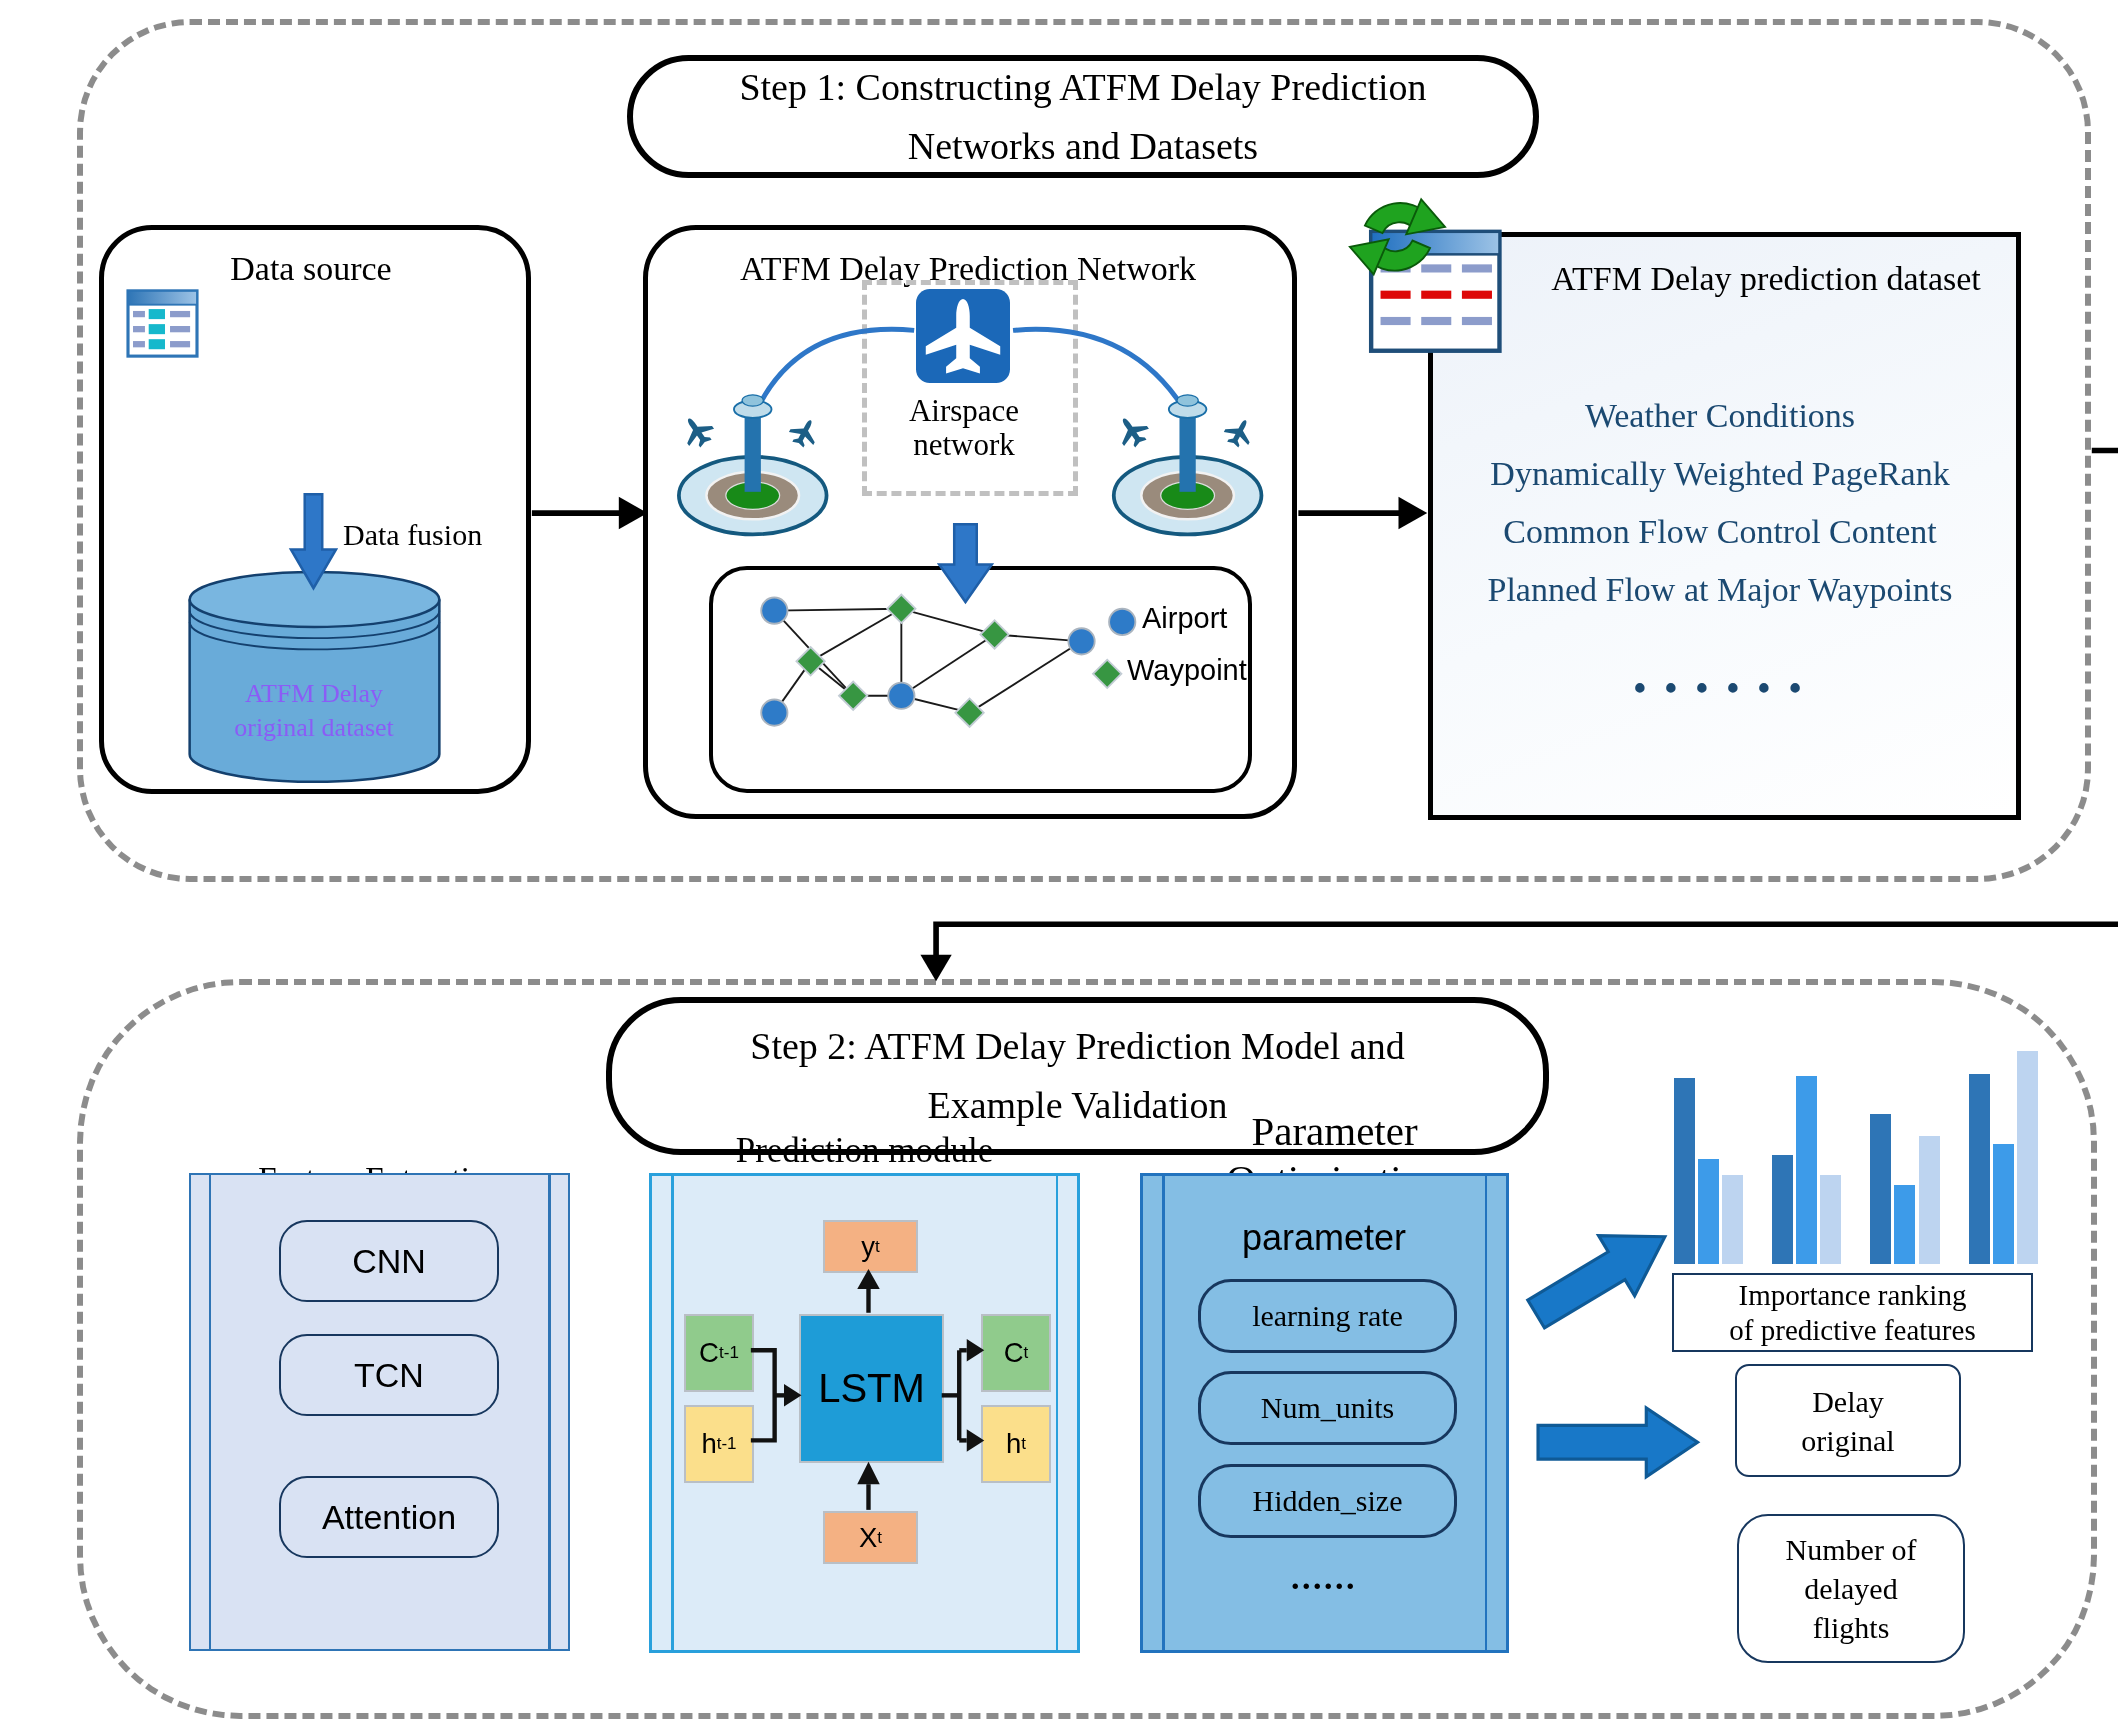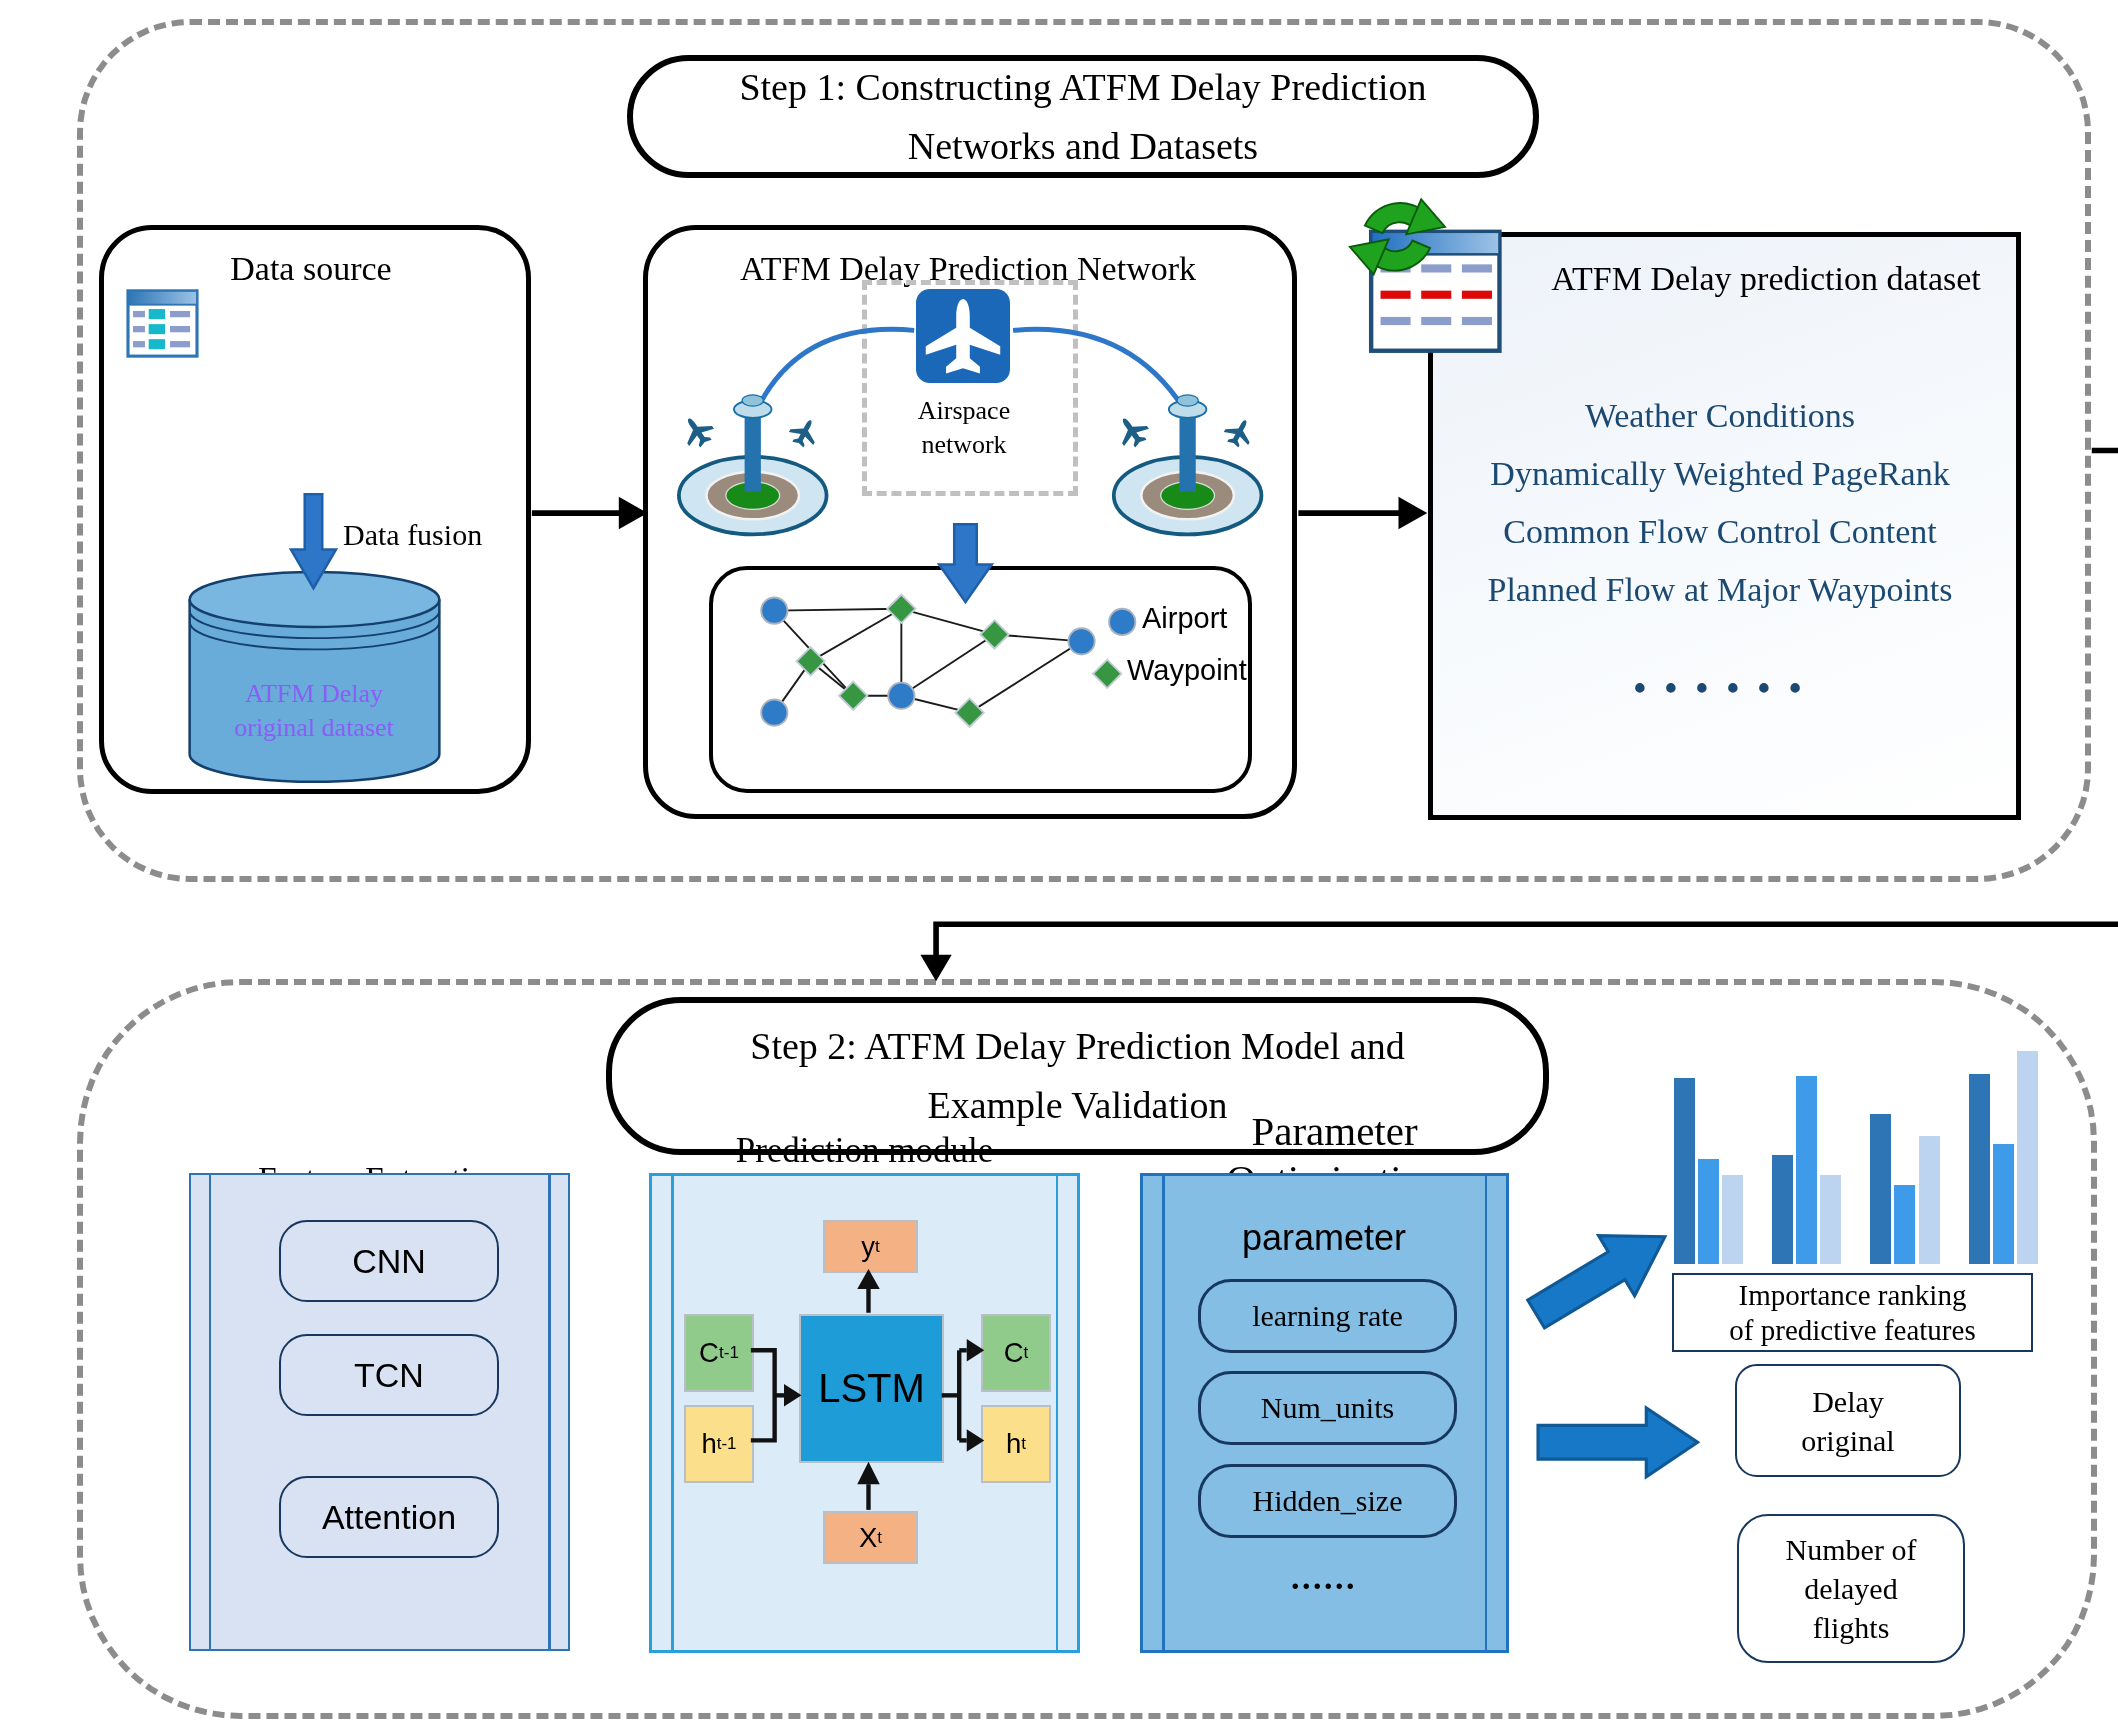--- a/index.html
+++ b/index.html
@@ -86,21 +86,21 @@
   <div class="abs box-title" style="left:666px;top:250px;width:538px;">ATFM Delay Prediction Network</div>
 
   <div class="abs" style="left:829px;top:280px;width:206px;height:206px;border:5px dashed #c0c0c0;"></div>
 
   <svg class="abs" style="left:883px;top:289px;" width="94" height="94" viewBox="0 0 150 150">
     <rect x="0" y="0" width="150" height="150" rx="22" fill="#1b68b8"></rect>
     <g transform="translate(75,78) scale(1.35)" fill="#ffffff">
       <path d="M0,-46 C5,-46 8,-36 8,-26 L8,-12 L44,10 L44,20 L8,8 L8,24 L20,34 L20,42 L0,36 L-20,42 L-20,34 L-8,24 L-8,8 L-44,20 L-44,10 L-8,-12 L-8,-26 C-8,-36 -5,-46 0,-46 Z"></path>
     </g>
   </svg>
-  <div class="abs ctr" style="left:862px;top:394px;width:138px;font-size:26px;line-height:34px;">
+  <div class="abs ctr" style="left:862px;top:394px;width:138px;font-size:31px;line-height:34px;">
     <div>Airspace</div>
     <div>network</div>
   </div>
 
   <div class="abs" style="left:676px;top:566px;width:535px;height:219px;border:4.4px solid #000;border-radius:38px;background:#fff;">
     <svg id="graph-svg" width="535" height="219" viewBox="0 0 855 350">
         <line x1="98" y1="65" x2="301" y2="62" stroke="#1a1a1a" stroke-width="3"></line>
         <line x1="98" y1="65" x2="224" y2="201" stroke="#1a1a1a" stroke-width="3"></line>
         <line x1="156" y1="146" x2="301" y2="62" stroke="#1a1a1a" stroke-width="3"></line>
         <line x1="301" y1="62" x2="301" y2="201" stroke="#1a1a1a" stroke-width="3"></line>
@@ -265,21 +265,21 @@
         <div class="bar" style="height: 120px; background: rgb(61, 155, 233);"></div>
         <div class="bar" style="height: 213px; background: rgb(189, 212, 240);"></div>
       </div>
     </div>
 
   <div class="abs out-box" style="left:1639px;top:1273px;width:357px;height:75px;border-radius:0;font-size:29px;line-height:35px;">
     <div>Importance ranking</div>
     <div>of predictive features</div>
   </div>
 
-  <div class="abs out-box" style="left:1702px;top:1364px;width:222px;height:109px;border-radius:22px;">
+  <div class="abs out-box" style="left:1702px;top:1364px;width:222px;height:109px;border-radius:14px;">
     <div>Delay</div>
     <div>original</div>
   </div>
 
   <div class="abs out-box" style="left:1704px;top:1514px;width:224px;height:145px;border-radius:31px;">
     <div>Number of</div>
     <div>delayed</div>
     <div>flights</div>
   </div>
 

